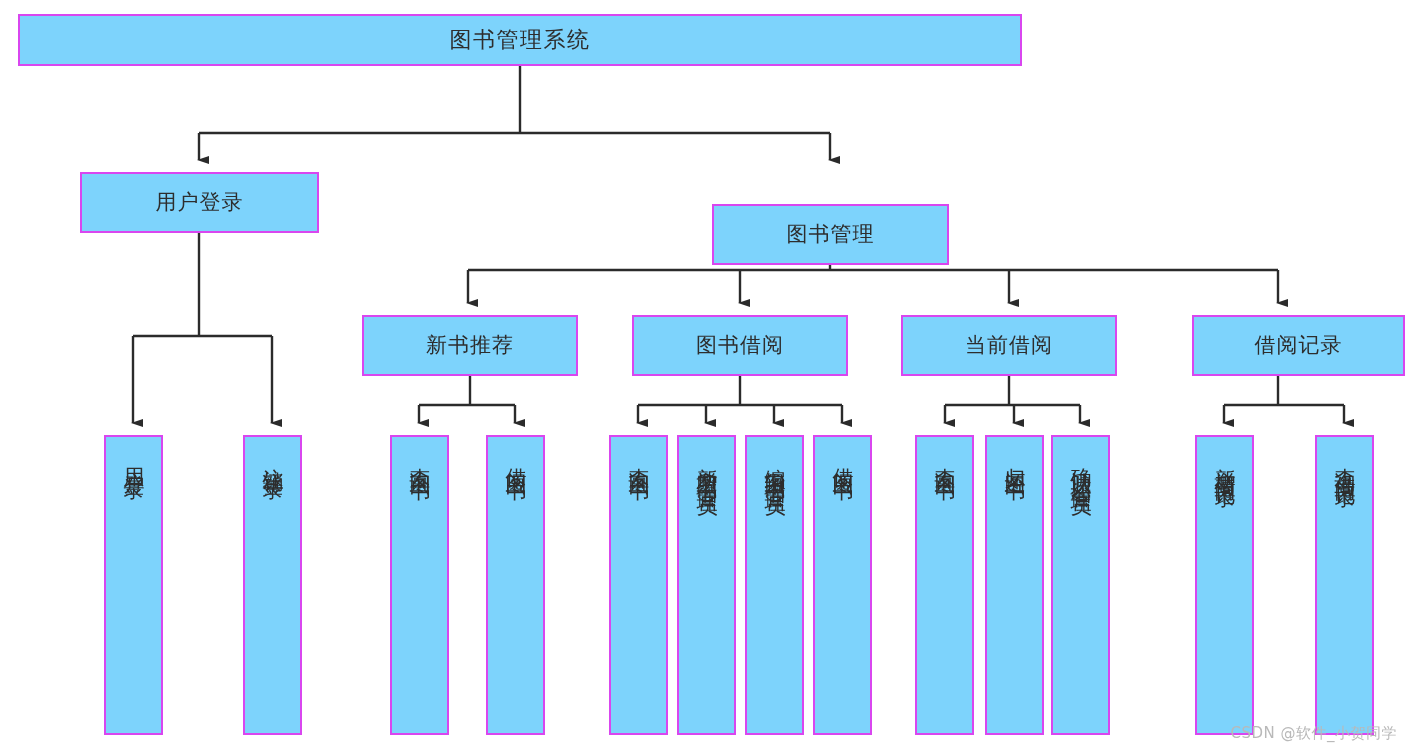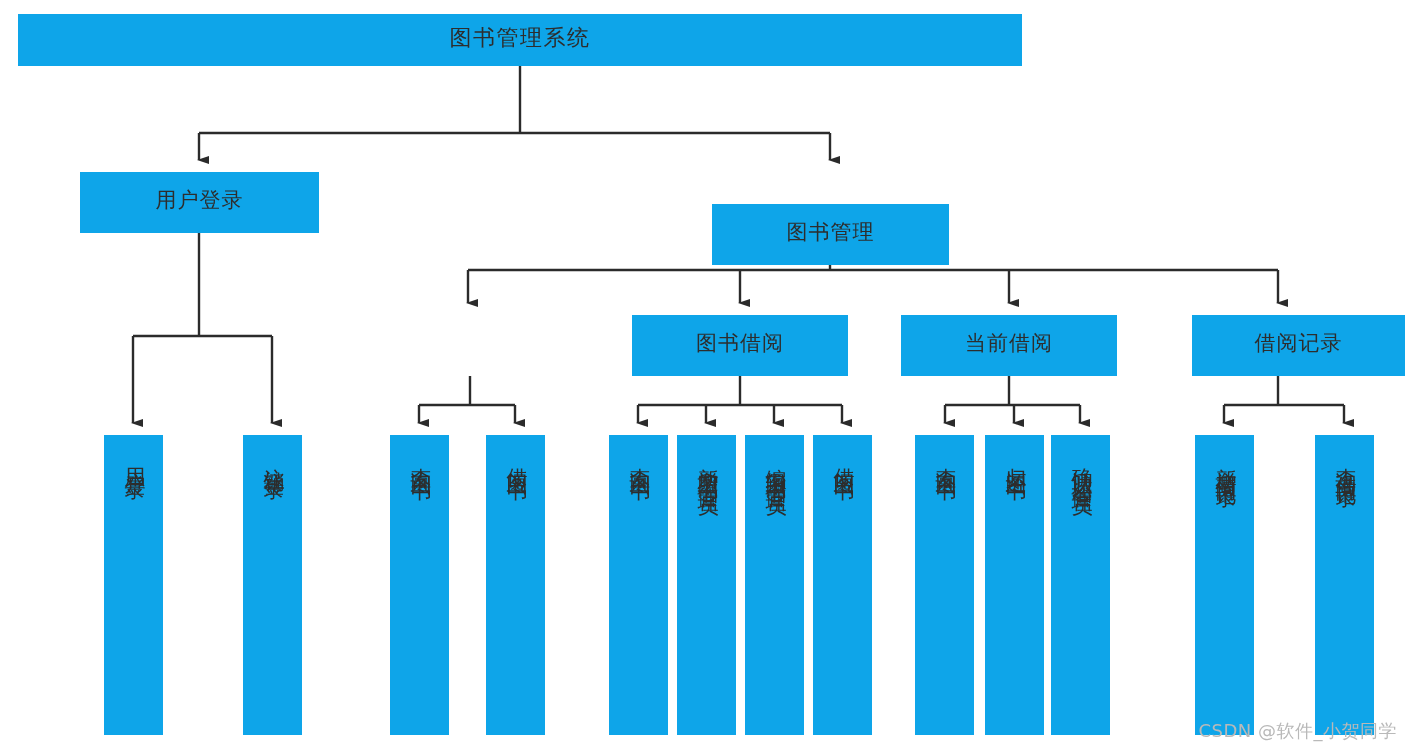--- a/index.html
+++ b/index.html
@@ -9,27 +9,26 @@
     background:#ffffff;
     font-family:"DejaVu Sans","Liberation Sans",sans-serif;
     overflow:hidden;
     position:relative;
   }
   #diagram{position:absolute;left:0;top:0;width:1405px;height:747px;}
   svg.edges{position:absolute;left:0;top:0;width:1405px;height:747px;pointer-events:none;}
   .node{
     position:absolute;
     box-sizing:border-box;
-    background:#0ea5e9;
-    border:2px solid #0ea5e9;
+    background:#7dd3fc;
+    border:2px solid #d946ef;
     display:flex;
     align-items:center;
     justify-content:center;
     color:#262626;
-    font-family:Liberation Mono, monospace;
   }
   .node .label{
     text-align:center;
     line-height:1.18;
     color:#2d2d2d;
     white-space:pre-line;
   }
   
   .node.h .label{
     font-size:21px;
@@ -46,21 +45,21 @@
     writing-mode:vertical-rl;
     text-orientation:upright;
     font-size:21px;
     letter-spacing:4px;
     line-height:1;
   }
   .watermark{
     position:absolute;
     right:8px;
     bottom:4px;
-    font-size:18px;
+    font-size:15px;
     color:#b9b9b9;
     letter-spacing:0.5px;
     white-space:nowrap;
     font-family:"DejaVu Sans","Liberation Sans",sans-serif;
   }
 </style>
 </head>
 <body>
 
 <div id="diagram">
@@ -119,20 +118,23 @@
     <span class="label">图书管理系统</span>
   </div>
 
   <div class="node h" style="left:80px;top:172px;width:239px;height:61px;">
     <span class="label">用户登录</span>
   </div>
   <div class="node h" style="left:712px;top:172px;width:237px;height:61px;margin-top:32px;">
     <span class="label">图书管理</span>
   </div>
 
+  <div class="node h" style="left:362px;top:315px;width:216px;height:61px;">
+    <span class="label">新书推荐</span>
+  </div>
   <div class="node h" style="left:901px;top:315px;width:216px;height:61px;">
     <span class="label">当前借阅</span>
   </div>
   <div class="node h" style="left:632px;top:315px;width:216px;height:61px;">
     <span class="label">图书借阅</span>
   </div>
   <div class="node h" style="left:1192px;top:315px;width:213px;height:61px;">
     <span class="label">借阅记录</span>
   </div>
 

